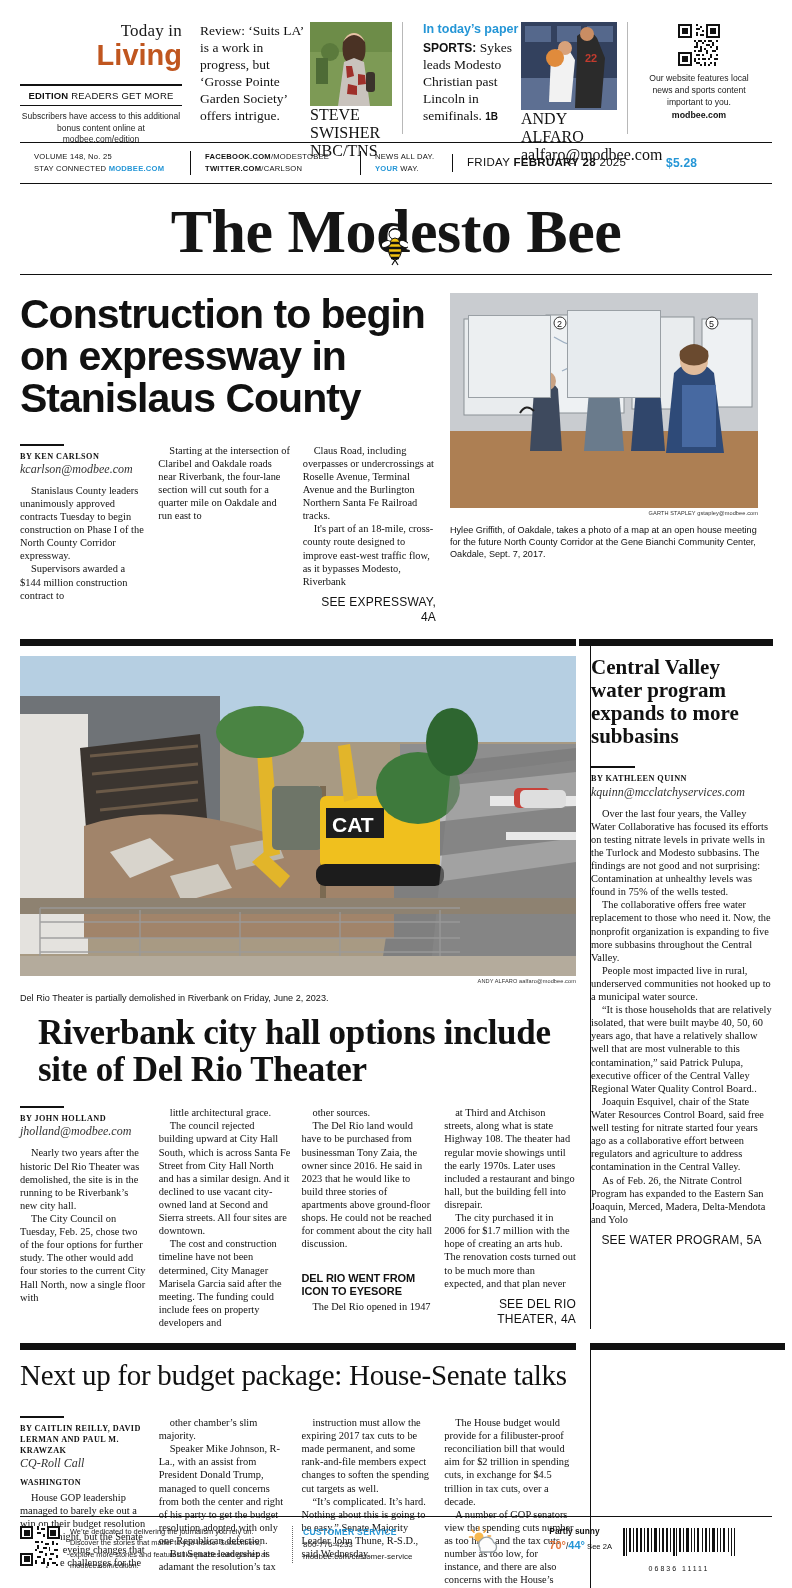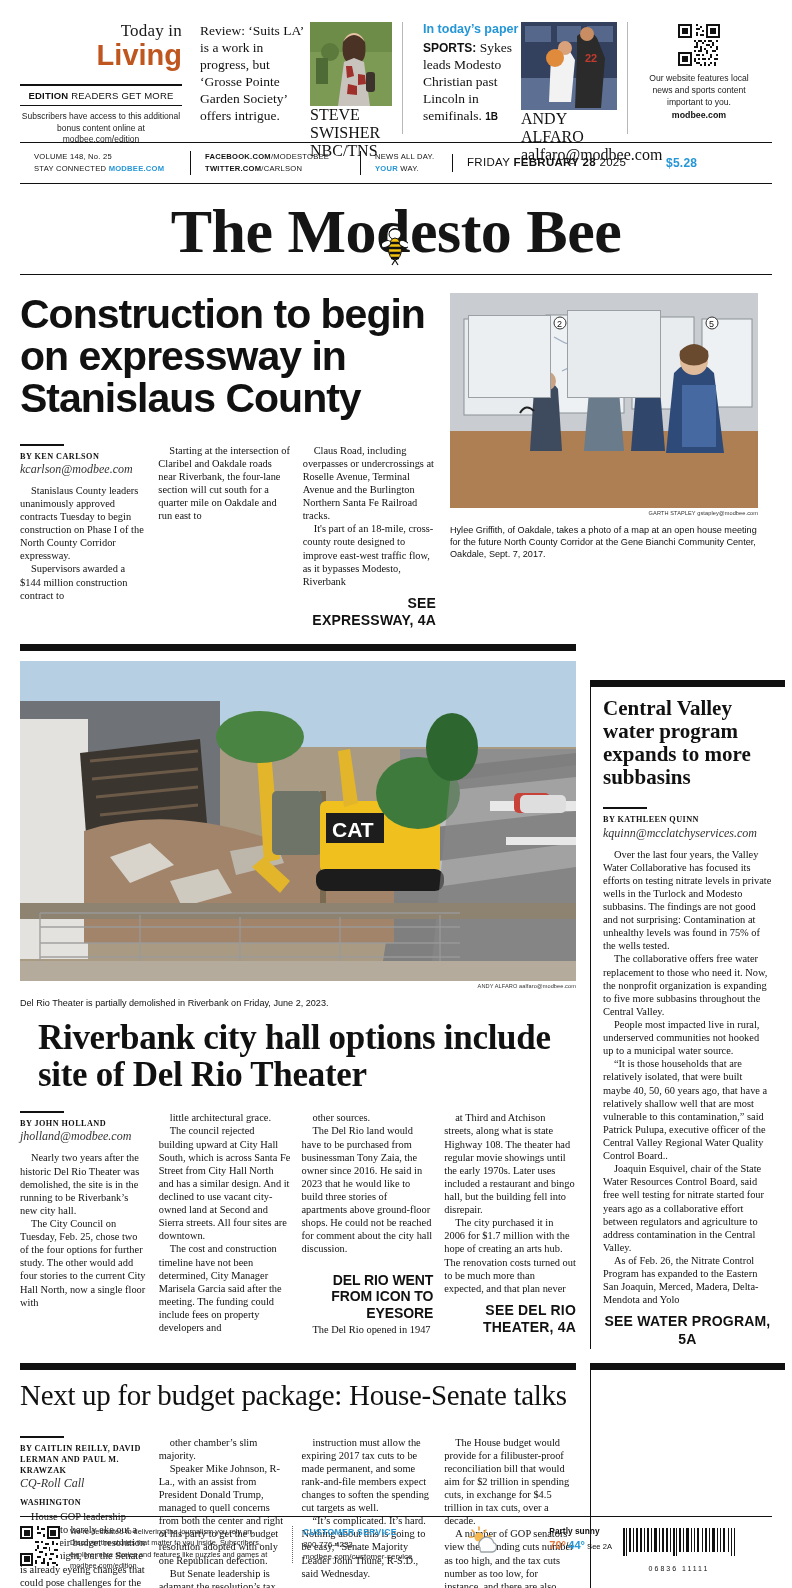--- a/index.html
+++ b/index.html
@@ -93,50 +93,50 @@
   .byline-rule { border-top:2px solid #111; width:44px; margin-bottom:5px; }
   .byline { font-family:"Liberation Serif", serif; font-weight:bold; font-size:8.2px;
     letter-spacing:.45px; text-transform:uppercase; line-height:1.35; }
   .byemail { font-family:"Liberation Serif", serif; font-style:italic; font-size:12px; color:#333; margin-bottom:7px;}
   .dateline { font-family:"Liberation Serif", serif; font-weight:bold; font-size:8.2px;
     letter-spacing:.4px; text-transform:uppercase; margin-bottom:2px;}
 
   .cols3 { display:flex; gap:11px; }
   .col { font-size:10.4px; line-height:1.26; text-align:left; }
   .col p { margin:0; text-indent:11px; }
-  .jump { font-family:"Liberation Sans", sans-serif; font-weight:bold; font-size:14px;
+  .jump { font-family:"Liberation Sans", sans-serif; font-weight:normal; font-size:12px;
     letter-spacing:.2px; text-align:right; margin-top:7px; }
   .jump.center { text-align:center; }
 
   .photo-block .credit {
     font-family:"Liberation Sans", sans-serif; font-size:5.6px; color:#333;
     text-align:right; margin-top:2px; letter-spacing:.1px;
   }
   .photo-block .caption {
     font-family:"Liberation Sans", sans-serif; font-size:9.1px; line-height:1.32;
     color:#111; margin-top:8px;
   }
 
   
   .sec2 { display:flex; padding-top:14px; }
   .sec2-left { width:570px; padding-right:14px; }
-  .sec2-right { width:182px; border-left:1px solid #111; padding-left:12px;margin-top:36px; }
+  .sec2-right { width:182px; border-left:1px solid #111; padding-left:0; }
   .blackbar { height:7px; background:#111; margin-bottom:10px; }
 
   h2.hl-river {
     font-family:"Liberation Serif", serif; font-weight:bold; font-size:35px;
     line-height:1.06; letter-spacing:-.3px; margin:10px 0 18px 18px;
   }
   h2.hl-side {
     font-family:"Liberation Serif", serif; font-weight:bold; font-size:21px;
     line-height:1.1; margin:0 0 18px 0;
   }
   .subhead {
-    font-family:"Liberation Sans", sans-serif; font-weight:bold; font-size:14px;
-    line-height:1.18; margin:16px 0 2px 0; letter-spacing:-.1px;text-align:right;
+    font-family:"Liberation Sans", sans-serif; font-weight:bold; font-size:11px;
+    line-height:1.18; margin:22px 0 2px 0; letter-spacing:-.1px;
   }
 
   
   .sec3 { display:flex; padding-top:14px; }
   .sec3-left { width:570px; padding-right:14px; }
   .sec3-right { width:182px; border-left:1px solid #111; padding-left:12px; }
   h2.hl-budget {
     font-family:"Liberation Serif", serif; font-weight:normal; font-size:29px;
     line-height:1.1; letter-spacing:-.3px; margin:9px 0 24px 0;
   }

